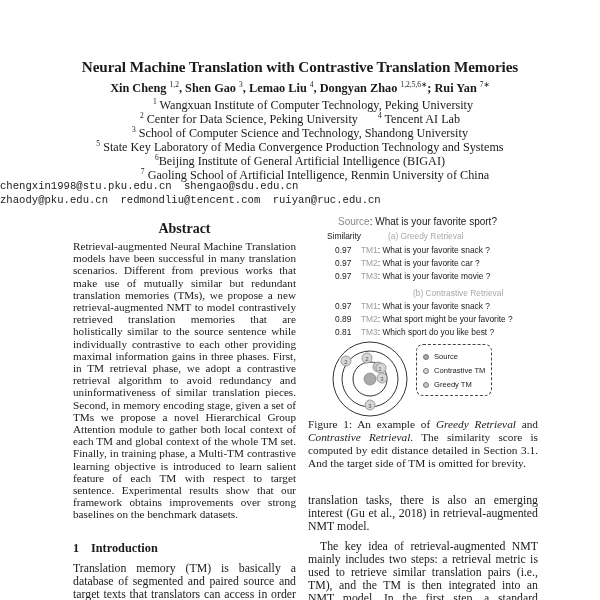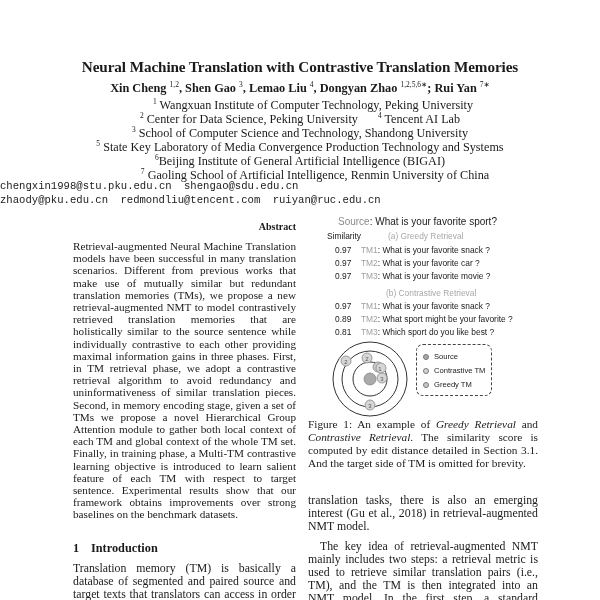--- a/index.html
+++ b/index.html
@@ -9,22 +9,22 @@
     .title { position: absolute; top: 58px; left: 0; width: 600px; text-align: center;
       font-weight: bold; font-size: 15.2px; letter-spacing: -0.1px; }
     .authors { position: absolute; top: 80px; left: 0; width: 600px; text-align: center;
       font-weight: bold; font-size: 12.3px; }
     .authors sup { font-weight: normal; font-size: 7.5px; vertical-align: 5px; }
     .affil { position: absolute; left: 0; width: 600px; text-align: center; font-size: 12.2px; line-height: 14px; }
     .affil sup { font-size: 7.5px; vertical-align: 5px; }
     .affil .gap { display: inline-block; width: 20px; }
     .email { position: absolute; left: 0; width: 600px; 
       font-family: "Liberation Mono", monospace; font-size: 10.6px; word-spacing: 6px; }
-    .abstract-head { position: absolute; top: 221px; left: 73px; width: 223px; text-align: right;
-      font-weight: bold; font-size: 10px; }
+    .abstract-head { position: absolute; top: 221px; left: 73px; width: 223px; text-align: center;
+      font-weight: bold; font-size: 14px; }
     .abstract-body { position: absolute; top: 240px; left: 73px; width: 223px;
       font-size: 11.2px; line-height: 12.2px; text-align: justify; hyphens: manual; }
     .section-head { position: absolute; top: 541px; left: 73px; font-weight: bold; font-size: 12.3px; }
     .section-head .num { display: inline-block; width: 18px; }
     .intro-body { position: absolute; top: 562px; left: 73px; width: 223px;
       font-size: 11.8px; line-height: 13px; text-align: justify; }
 
     .figure { position: absolute; top: 214px; left: 308px; width: 230px; height: 200px;
       font-family: "Liberation Sans", sans-serif; }
     .fig-source { position: absolute; top: 2px; left: 30px; font-size: 10px; }
@@ -104,21 +104,21 @@
   <div class="fig-row" style="top:31px;">
     <span class="score">0.97</span><span class="tm">TM1</span><span>: What is your favorite snack ?</span>
   </div>
   <div class="fig-row" style="top:44px;">
     <span class="score">0.97</span><span class="tm">TM2</span><span>: What is your favorite car ?</span>
   </div>
   <div class="fig-row" style="top:57px;">
     <span class="score">0.97</span><span class="tm">TM3</span><span>: What is your favorite movie ?</span>
   </div>
 
-  <div class="fig-sub" style="top:74px; left:70px;padding-left:8px;">(b) Contrastive Retrieval</div>
+  <div class="fig-sub" style="top:74px; left:97px;padding-left:8px;">(b) Contrastive Retrieval</div>
 
   <div class="fig-row" style="top:87px;">
     <span class="score">0.97</span><span class="tm">TM1</span><span>: What is your favorite snack ?</span>
   </div>
   <div class="fig-row" style="top:100px;">
     <span class="score">0.89</span><span class="tm">TM2</span><span>: What sport might be your favorite ?</span>
   </div>
   <div class="fig-row" style="top:113px;">
     <span class="score">0.81</span><span class="tm">TM3</span><span>: Which sport do you like best ?</span>
   </div>

